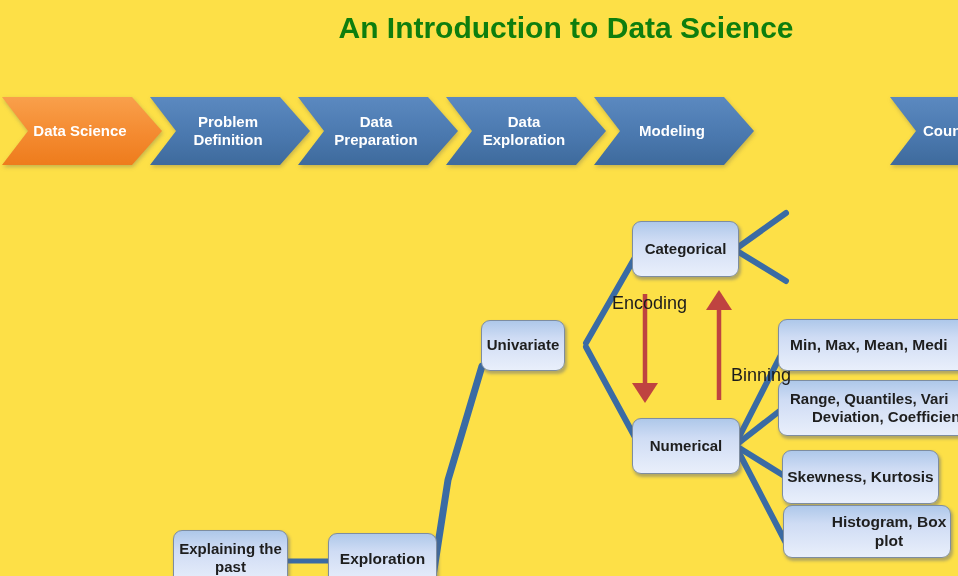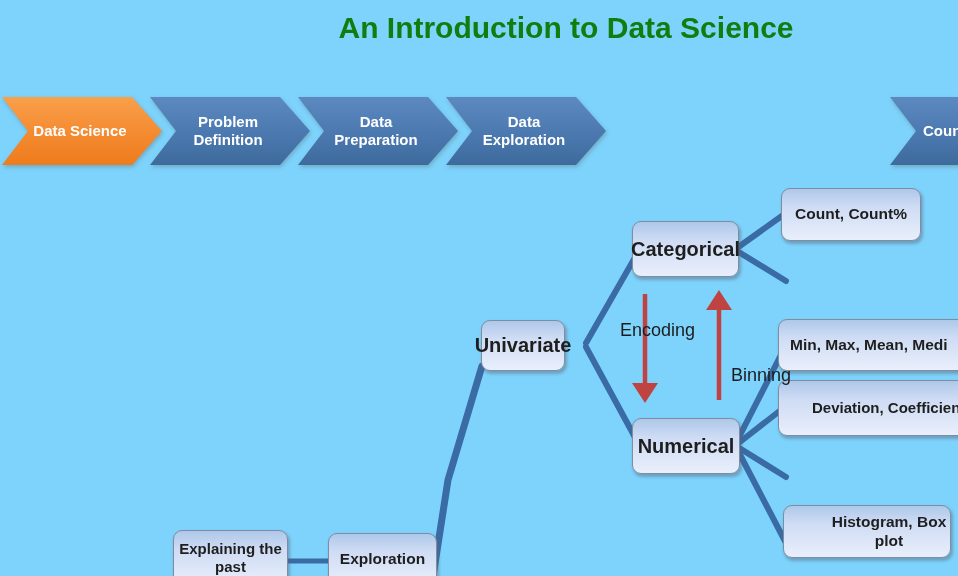--- a/index.html
+++ b/index.html
@@ -1,20 +1,20 @@
 <!DOCTYPE html>
 <html><head>
 <meta charset="utf-8">
 <style>
   html, body { margin: 0; padding: 0; background: #ffffff; }
   .canvas {
     position: relative;
     width: 958px;
     height: 576px;
-    background: #7dd3fc;
+    background: #fde047;
     overflow: hidden;
     font-family: "Liberation Sans", sans-serif;
   }
 
   
   .title {
     position: absolute;
     top: 8px;
     left: 176px;
     width: 780px;
@@ -63,21 +63,21 @@
     border: 1.5px solid #7e8da0;
     border-radius: 9px;
     background: linear-gradient(180deg, #aec8ea 0%, #cfdcf4 35%, #e9effb 100%);
     box-shadow: 1.5px 2.5px 3px rgba(90,100,125,0.45);
     display: flex;
     flex-direction: column;
     align-items: center;
     justify-content: center;
     text-align: center;
     font-weight: bold;
-    font-size: 20px;
+    font-size: 15px;
     line-height: 1.22;
     color: #1e1e1e;
     z-index: 3;
   }
   .node.left-text { align-items: flex-start; text-align: left; padding-left: 11px; }
   .node .ln { display: block; }
 
   .n-univariate  { left: 481px; top: 320px; width: 84px; height: 51px; }
   .n-categorical { left: 632px; top: 221px; width: 107px; height: 56px; }
   .n-numerical   { left: 632px; top: 418px; width: 108px; height: 56px; text-align: right; }
@@ -99,21 +99,21 @@
     z-index: 1;
   }
 
   
   .edge-label {
     position: absolute;
     z-index: 4;
     font-size: 18px;
     color: #1c1c1c;
   }
-  .lbl-encoding { left: 612px; top: 320px; margin-left: 8px; }
+  .lbl-encoding { left: 612px; top: 293px; }
   .lbl-binning  { left: 731px; top: 365px; }
 </style>
 </head>
 <body>
 
 <div class="canvas">
 
   <div class="title">An Introduction to Data Science</div>
 
   <div class="chev-wrap c1">
@@ -127,20 +127,25 @@
     </div>
   </div>
   <div class="chev-wrap c4">
     <div class="chev blue">
       <span>Data Exploration</span>
     </div>
   </div>
   <div class="chev-wrap c3">
     <div class="chev blue">
       <span>Data Preparation</span>
+    </div>
+  </div>
+  <div class="chev-wrap c5">
+    <div class="chev blue">
+      <span>Modeling</span>
     </div>
   </div>
   <div class="chev-wrap c7">
     <div class="chev blue clipped">
       <span>Count</span>
     </div>
   </div>
 
   <svg class="edges" viewBox="0 0 958 576">
     <g stroke="#3a6ba4" fill="none" stroke-linecap="round" stroke-linejoin="round">
@@ -168,28 +173,29 @@
 
   <div class="node n-univariate">
     <span>Univariate</span>
   </div>
   <div class="node n-categorical">
     <span>Categorical</span>
   </div>
   <div class="node n-numerical">
     <span>Numerical</span>
   </div>
-  <div class="node n-count">
-    <span>Count, Count%</span>
-  </div>
   <div class="node n-minmax left-text">
     <span>Min, Max, Mean, Medi</span>
   </div>
   <div class="node n-range left-text">
+    <span class="ln">Range, Quantiles, Vari</span>
     <span class="ln ln2">Deviation, Coefficien</span>
+  </div>
+  <div class="node n-skew">
+    <span>Skewness, Kurtosis</span>
   </div>
   <div class="node n-hist">
     <span>Histogram, Box plot</span>
   </div>
   <div class="node n-explaining">
     <span>Explaining the past</span>
   </div>
   <div class="node n-exploration">
     <span>Exploration</span>
   </div>

